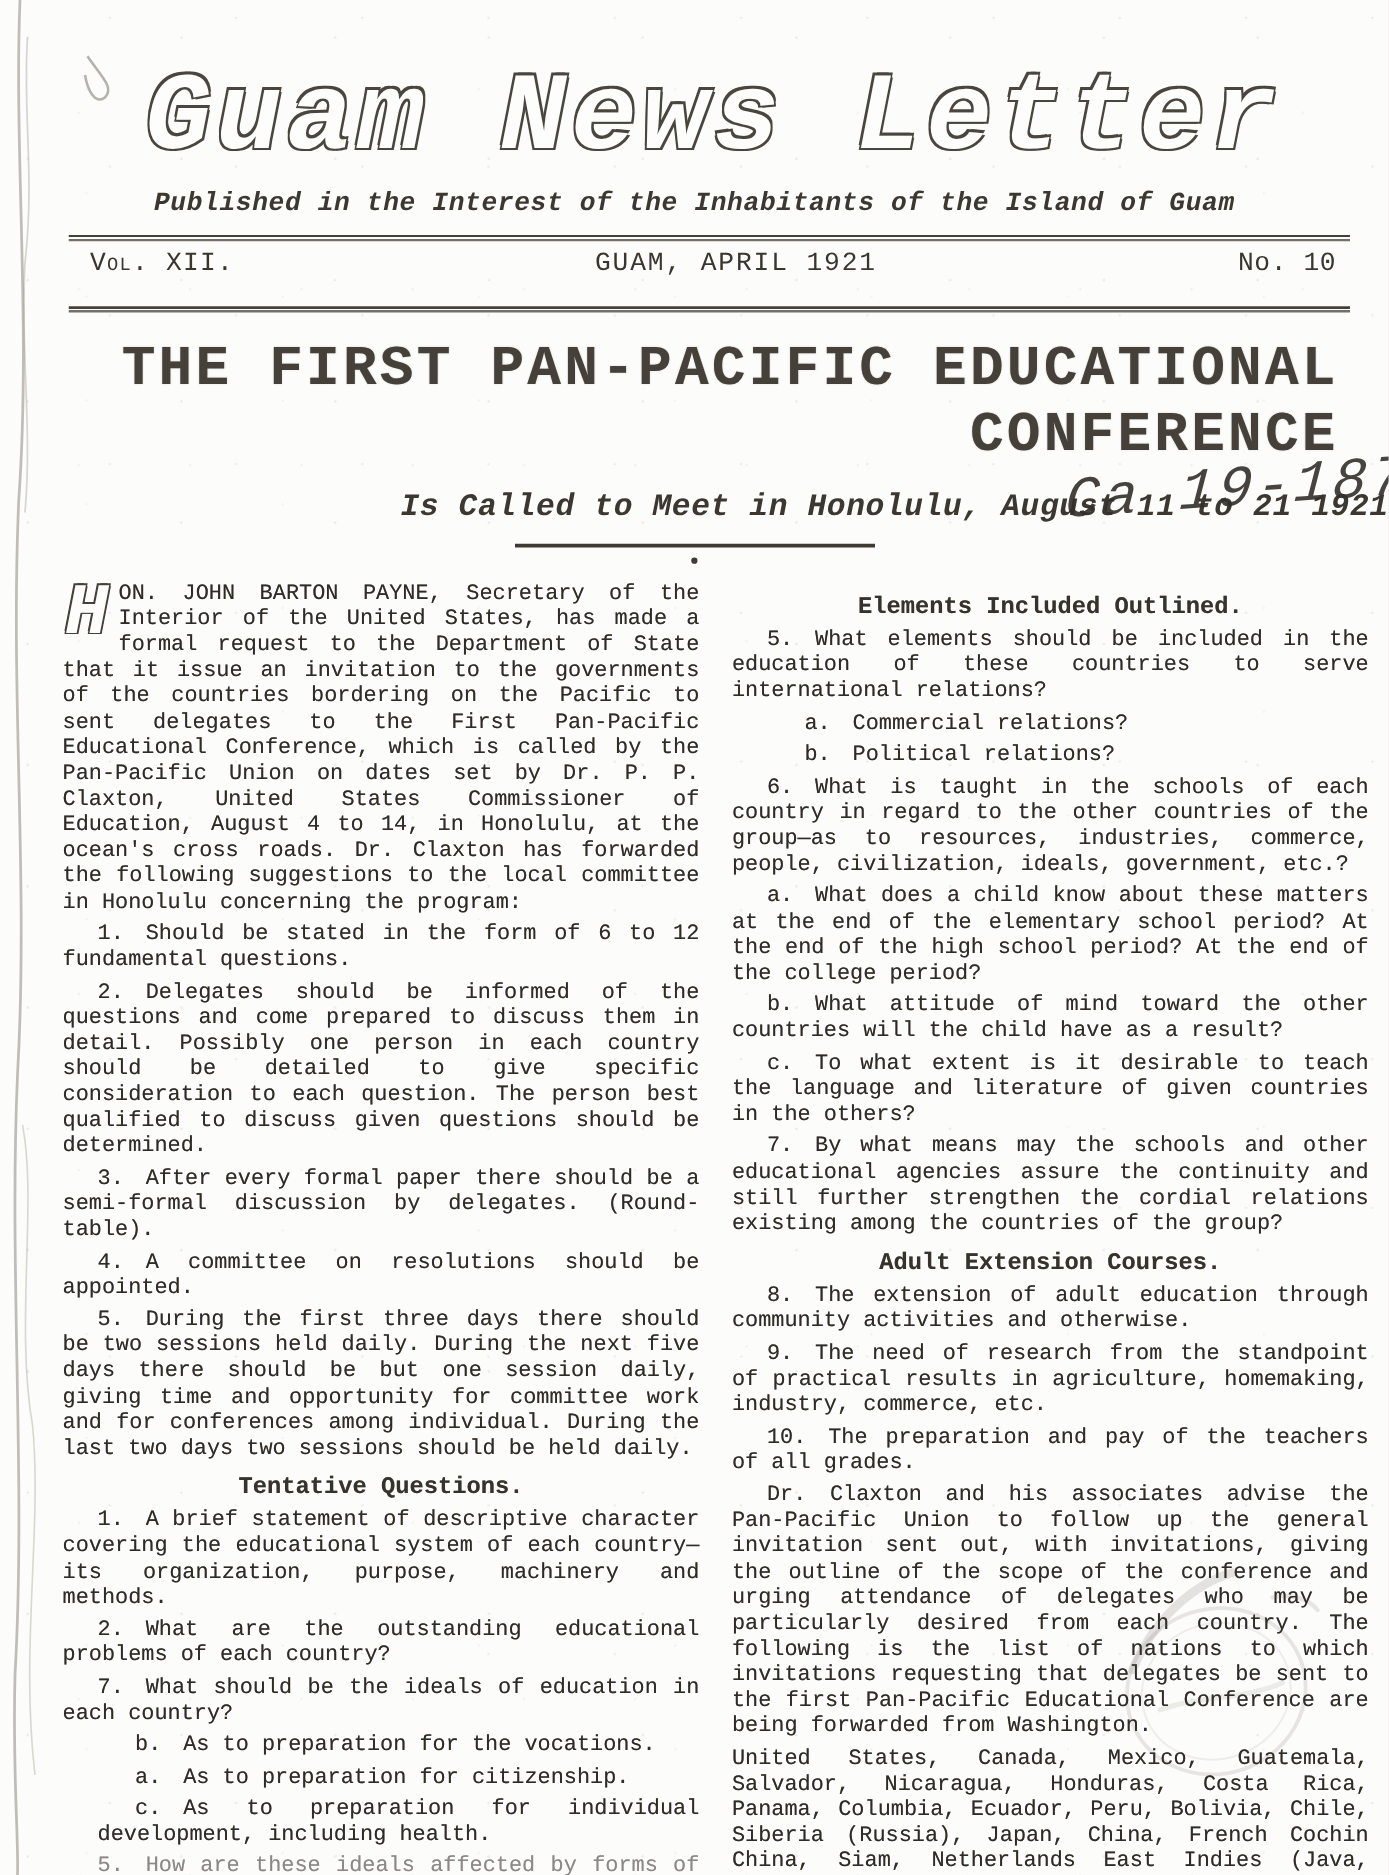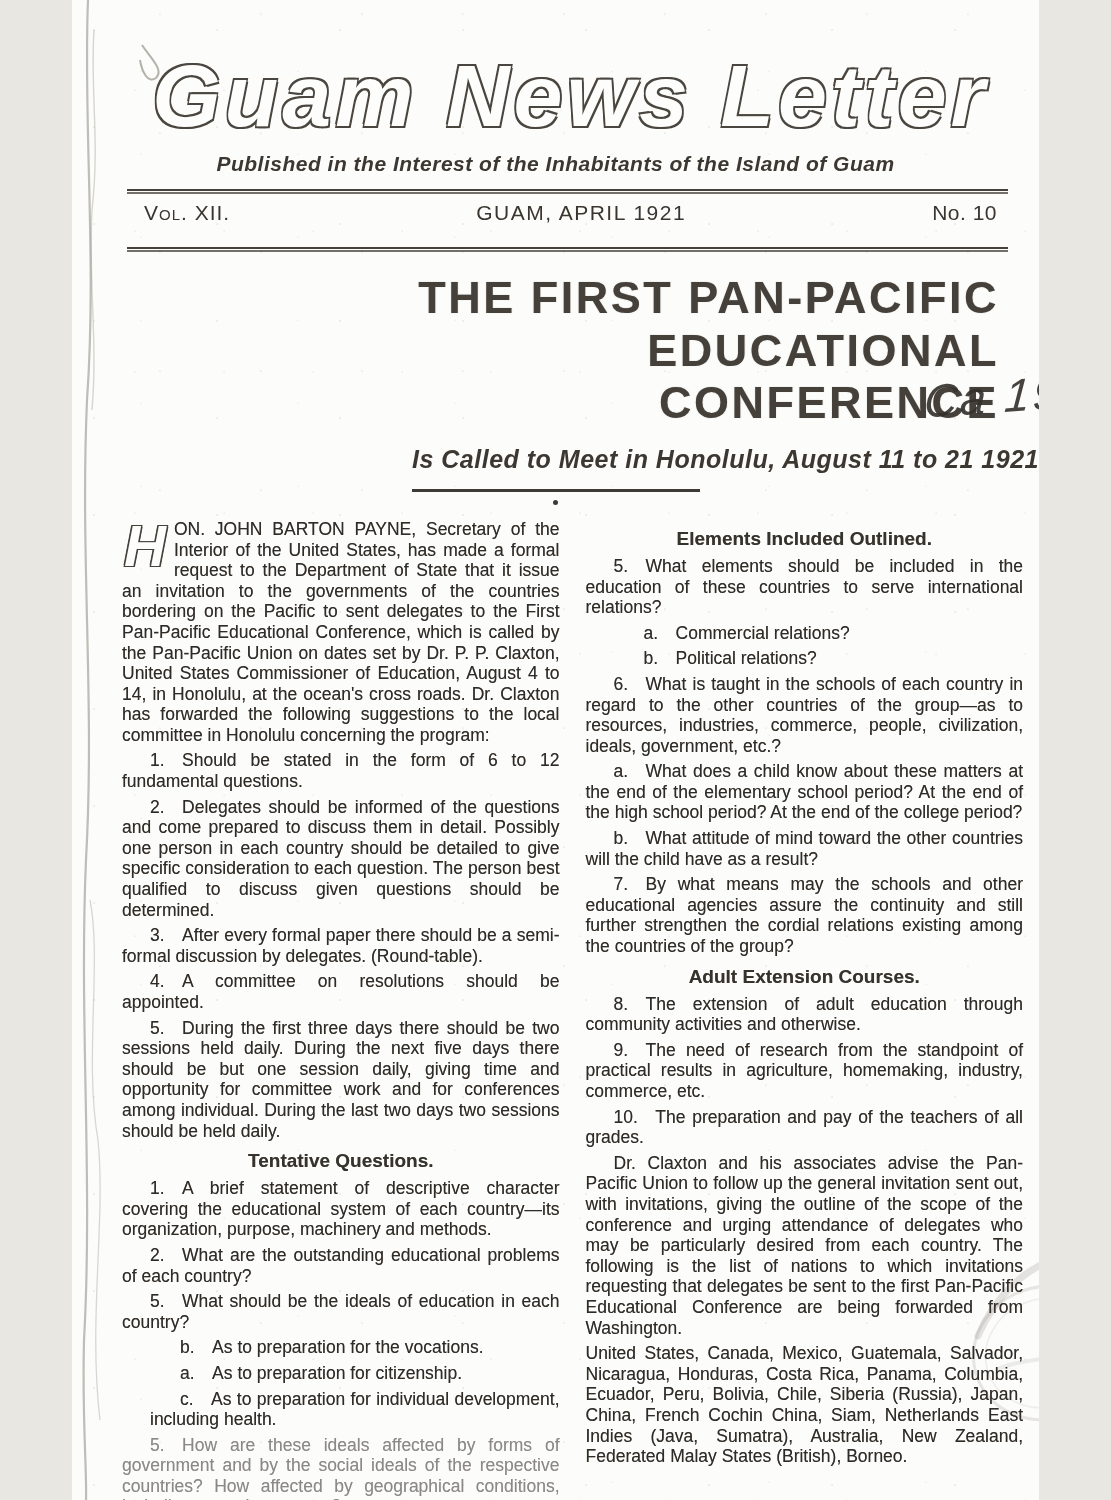--- a/index.html
+++ b/index.html
@@ -1,22 +1,22 @@
 <!DOCTYPE html>
 <html><head>
 <meta charset="utf-8">
 <style>
   html,body{margin:0;padding:0;background:#e9e7e2;}
   .page{
     position:relative;
-    width:967px;height:1500px;
+    width:1111px;height:1500px;
     margin:0 auto;
     background:#fcfcfa;
     overflow:hidden;
-    font-family:Liberation Sans, sans-serif;
+    font-family:Liberation Mono, monospace;
     color:#2f2b26;
   }
   
   .page::after{
     content:"";position:absolute;inset:0;pointer-events:none;
     background-image:
       radial-gradient(circle at 18% 31%, rgba(40,38,34,.10) .6px, transparent 1.4px),
       radial-gradient(circle at 71% 64%, rgba(40,38,34,.08) .5px, transparent 1.3px),
       radial-gradient(circle at 44% 86%, rgba(40,38,34,.07) .5px, transparent 1.2px),
       radial-gradient(circle at 87% 12%, rgba(40,38,34,.09) .6px, transparent 1.4px);
@@ -156,34 +156,35 @@
     <div class="col" id="col-left">
         <p class="para first"><span class="dropcap">H</span>ON. JOHN BARTON PAYNE, Secretary of the Interior of the United States, has made a formal request to the Department of State that it issue an invitation to the governments of the countries bordering on the Pacific to sent delegates to the First Pan-Pacific Educational Conference, which is called by the Pan-Pacific Union on dates set by Dr. P. P. Claxton, United States Commissioner of Education, August 4 to 14, in Honolulu, at the ocean's cross roads.  Dr. Claxton has forwarded the following suggestions to the local committee in Honolulu concerning the program:</p>
         <p class="para">1.  Should be stated in the form of 6 to 12 fundamental questions.</p>
         <p class="para">2.  Delegates should be informed of the questions and come prepared to discuss them in detail.  Possibly one person in each country should be detailed to give specific consideration to each question.  The person best qualified to discuss given questions should be determined.</p>
         <p class="para">3.  After every formal paper there should be a semi-formal discussion by delegates.  (Round-table).</p>
         <p class="para">4.  A committee on resolutions should be appointed.</p>
         <p class="para">5.  During the first three days there should be two sessions held daily.  During the next five days there should be but one session daily, giving time and opportunity for committee work and for conferences among individual.  During the last two days two sessions should be held daily.</p>
         <h3 class="col-heading">Tentative Questions.</h3>
         <p class="para">1.  A brief statement of descriptive character covering the educational system of each country—its organization, purpose, machinery and methods.</p>
         <p class="para">2.  What are the outstanding educational problems of each country?</p>
-        <p class="para">5.  What should be the ideals of education in each country?</p>
+        <p class="para">7.  What should be the ideals of education in each country?</p>
         <p class="para sub">b.  As to preparation for the vocations.</p>
         <p class="para sub">a.  As to preparation for citizenship.</p>
         <p class="para sub">c.  As to preparation for individual development, including health.</p>
         <p class="para faded">5.  How are these ideals affected by forms of government and by the social ideals of the respective countries?  How affected by geographical conditions, including natural resources?</p>
       </div>
     <div class="col" id="col-right">
         <h3 class="col-heading">Elements Included Outlined.</h3>
         <p class="para">5.  What elements should be included in the education of these countries to serve international relations?</p>
         <p class="para sub">a.  Commercial relations?</p>
         <p class="para sub">b.  Political relations?</p>
         <p class="para">6.  What is taught in the schools of each country in regard to the other countries of the group—as to resources, industries, commerce, people, civilization, ideals, government, etc.?</p>
         <p class="para">a.  What does a child know about these matters at the end of the elementary school period?  At the end of the high school period?  At the end of the college period?</p>
         <p class="para">b.  What attitude of mind toward the other countries will the child have as a result?</p>
+        <p class="para">c.  To what extent is it desirable to teach the language and literature of given countries in the others?</p>
         <p class="para">7.  By what means may the schools and other educational agencies assure the continuity and still further strengthen the cordial relations existing among the countries of the group?</p>
         <h3 class="col-heading">Adult Extension Courses.</h3>
         <p class="para">8.  The extension of adult education through community activities and otherwise.</p>
         <p class="para">9.  The need of research from the standpoint of practical results in agriculture, homemaking, industry, commerce, etc.</p>
         <p class="para">10.  The preparation and pay of the teachers of all grades.</p>
         <p class="para">Dr. Claxton and his associates advise the Pan-Pacific Union to follow up the general invitation sent out, with invitations, giving the outline of the scope of the conference and urging attendance of delegates who may be particularly desired from each country.  The following is the list of nations to which invitations requesting that delegates be sent to the first Pan-Pacific Educational Conference are being forwarded from Washington.</p>
         <p class="para first">United States, Canada, Mexico, Guatemala, Salvador, Nicaragua, Honduras, Costa Rica, Panama, Columbia, Ecuador, Peru, Bolivia, Chile, Siberia (Russia), Japan, China, French Cochin China, Siam, Netherlands East Indies (Java, Sumatra), Australia, New Zealand, Federated Malay States (British), Borneo.</p>
       </div>
   </div>
 

